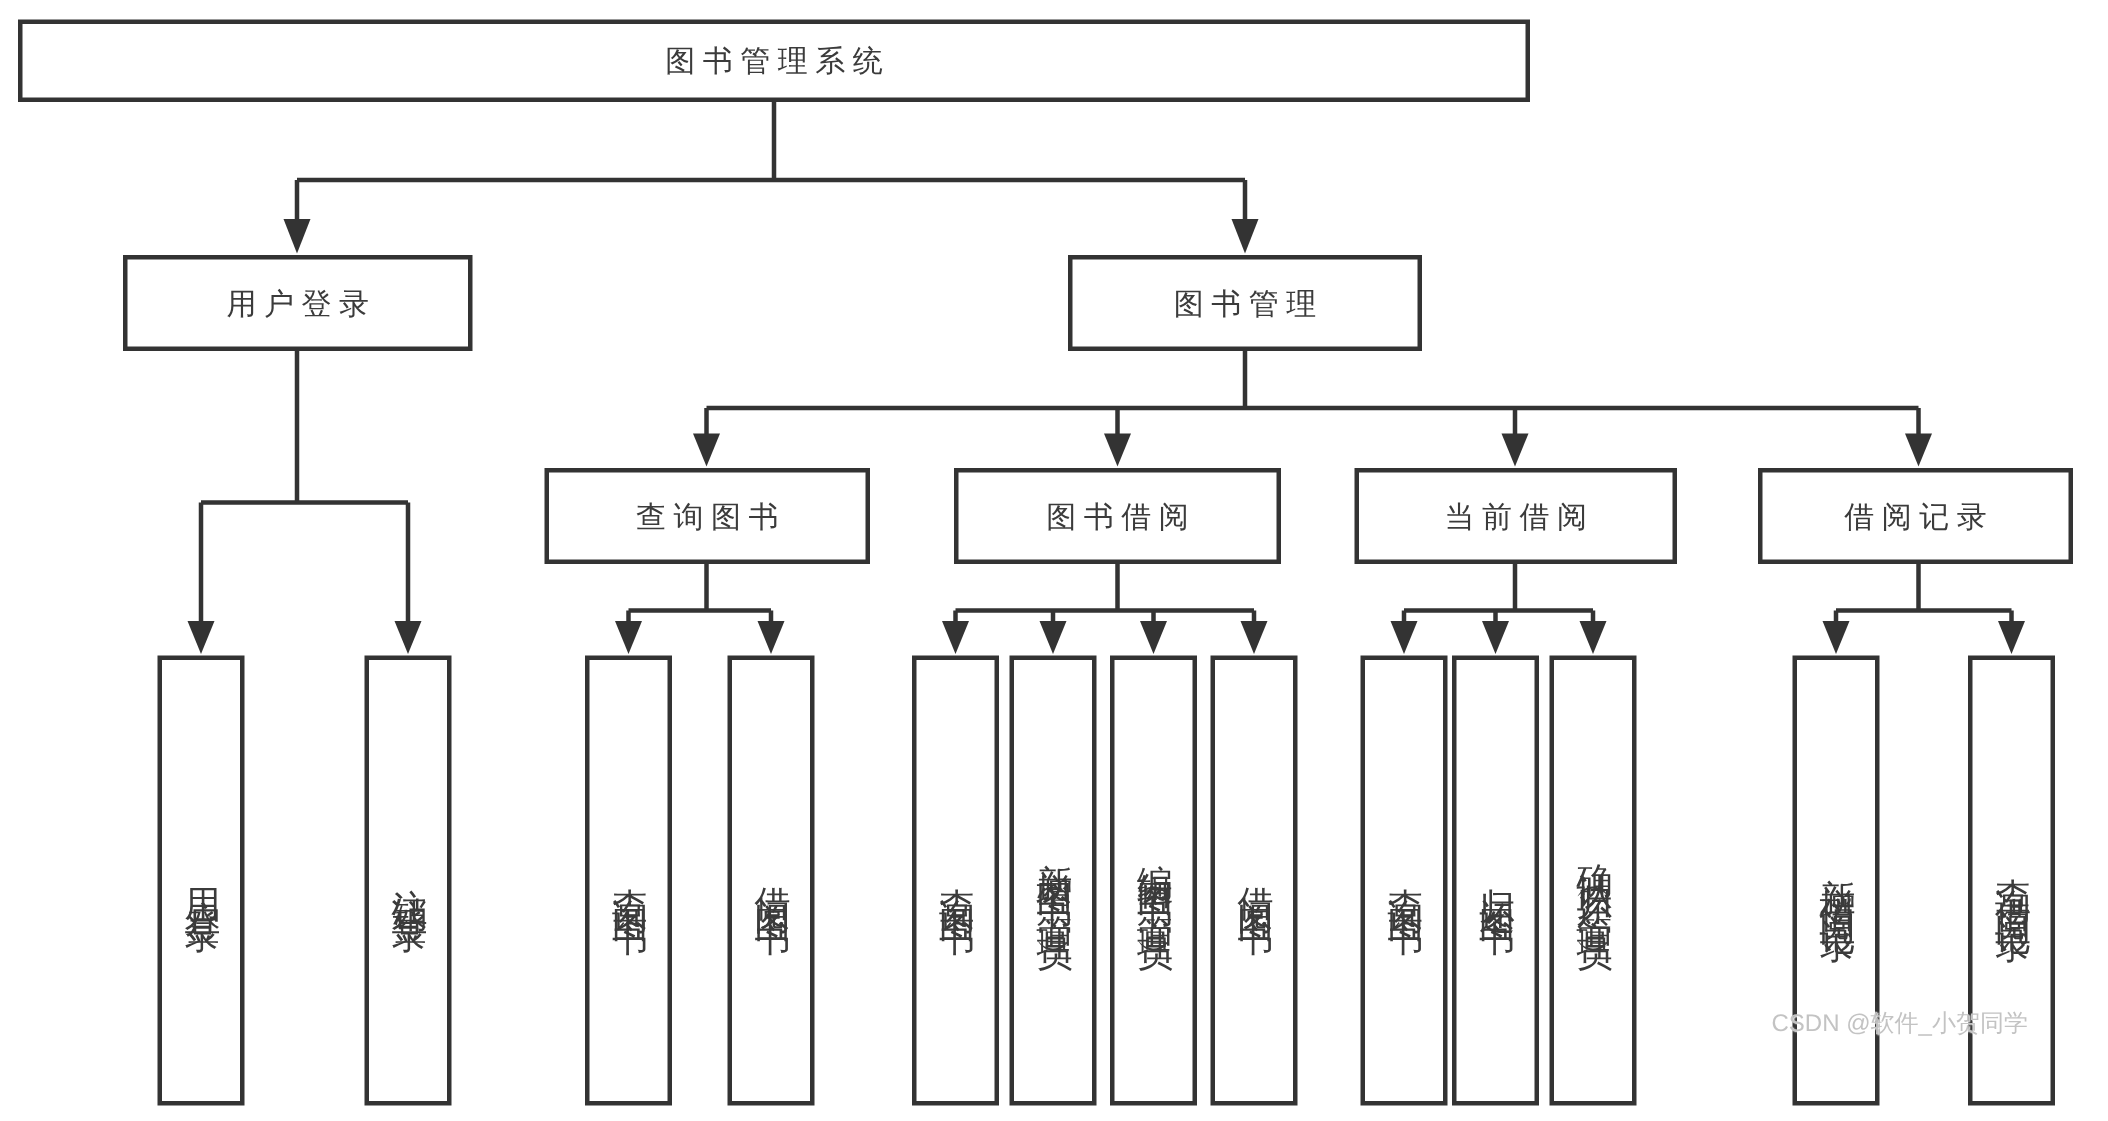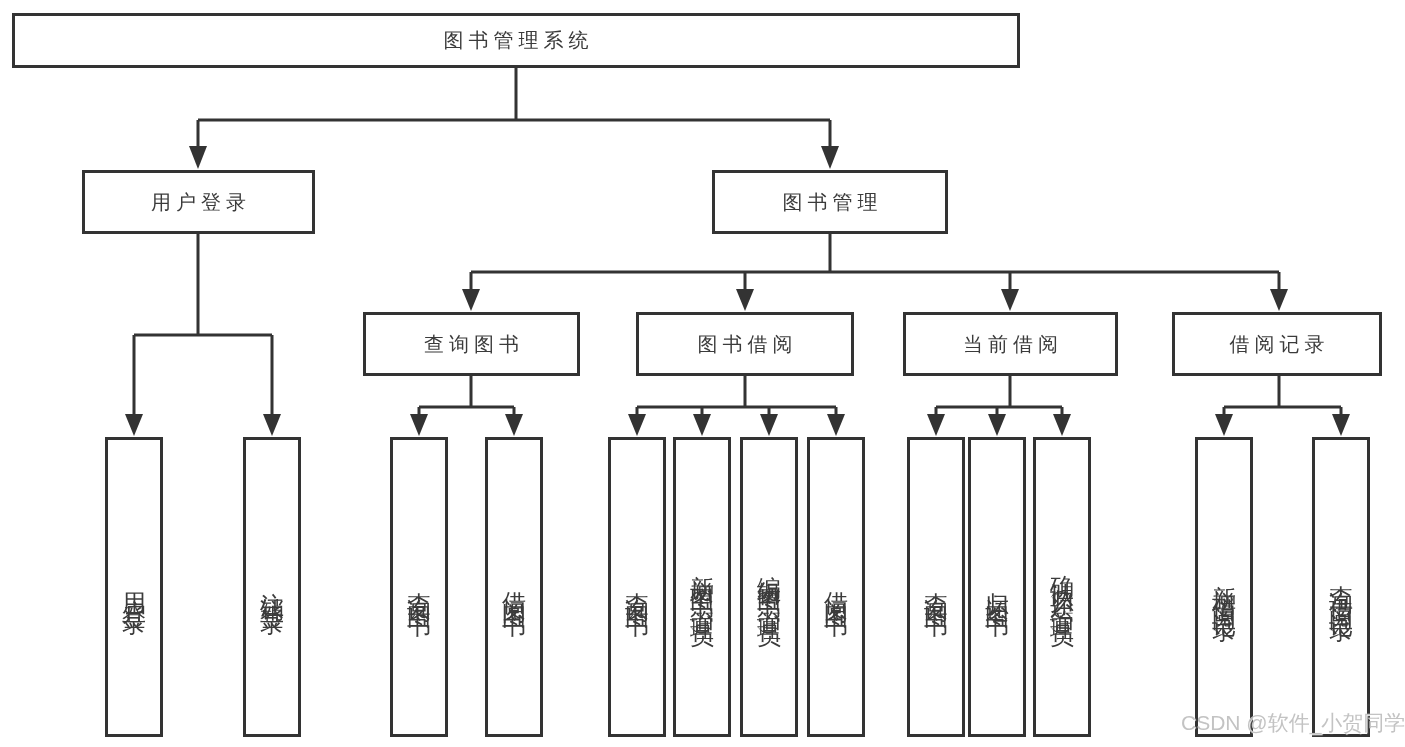--- a/index.html
+++ b/index.html
@@ -32,22 +32,22 @@
   .leaf span{
     writing-mode:vertical-lr;
     text-orientation:mixed;
     font-size:24px;
     letter-spacing:7px;
     line-height:1;
     color:var(--text);
   }
   .watermark{
     position:absolute;
-    left:1181px;top:709px;
-    font-size:21px;
+    left:1181px;top:672px;
+    font-size:16px;
     color:var(--wm);
     white-space:nowrap;
     text-shadow:1px 1px 1px #ffffff;
     z-index:5;
   }
 </style>
 </head>
 <body>
 
 <div class="canvas">

